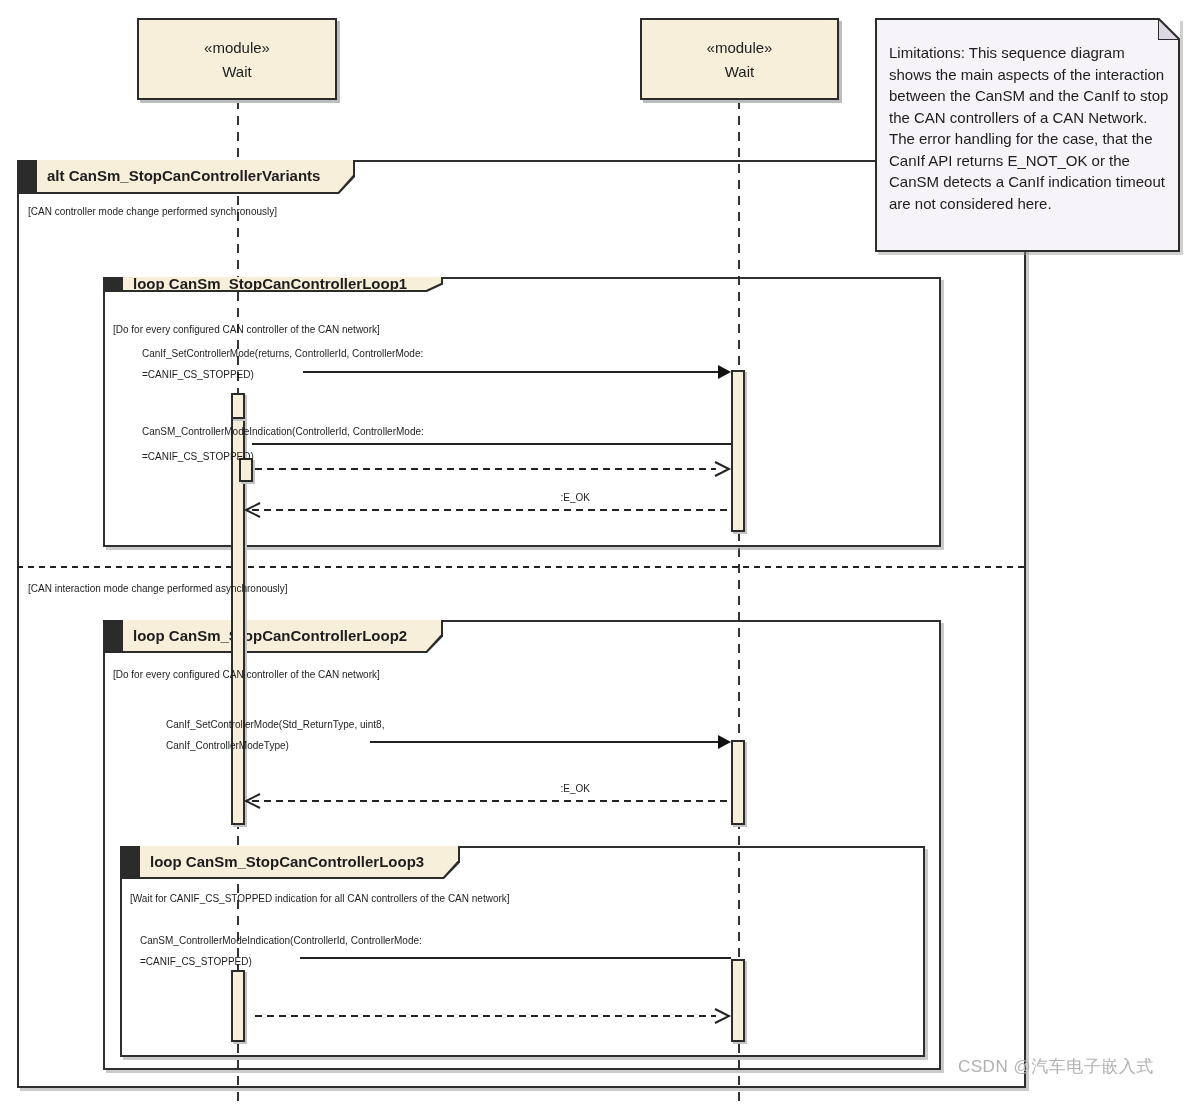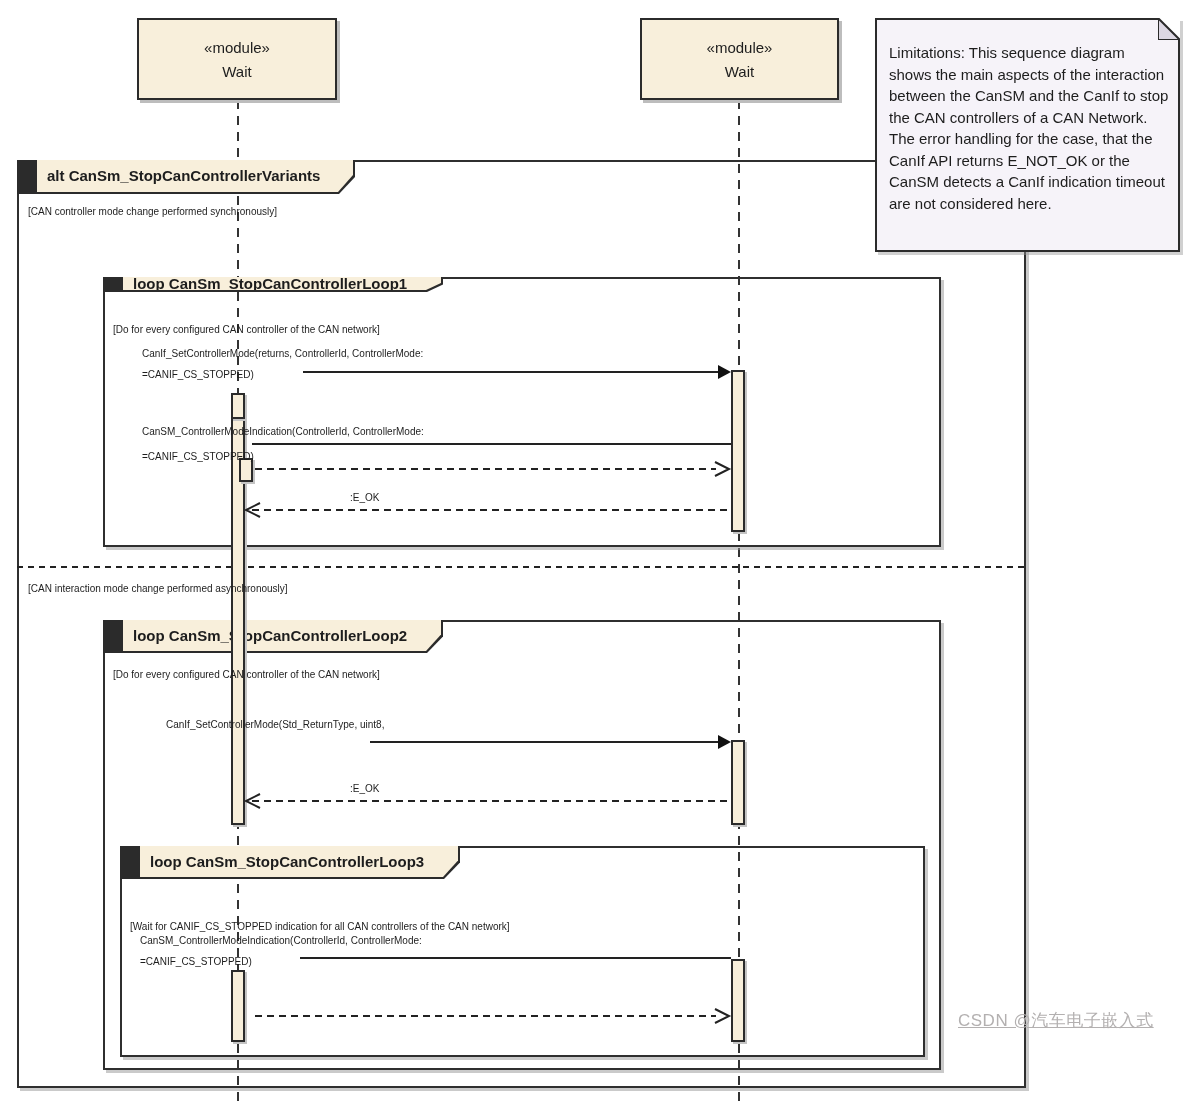--- a/index.html
+++ b/index.html
@@ -38,21 +38,21 @@
   .openhead{z-index:6;}
   
   .note{
     background:#f6f3f9;border:2px solid #2b2b2b;box-shadow:3px 3px 0 rgba(150,150,150,.45);
     box-sizing:border-box;z-index:8;font-size:15px;line-height:21.5px;color:#1d1d1d;
     padding:22px 8px 0 12px;
   }
   .note-text{white-space:normal;}
   .fold{position:absolute;top:-2px;right:-2px;width:22px;height:22px;background:#ffffff;z-index:9;}
   .watermark{z-index:12;font-size:17px;color:#b3b0b0;letter-spacing:.5px;}
-  .center{text-align:left;}
+  .center{text-align:right;}
 </style>
 </head>
 <body>
 
 <div id="stage">
 
   <div class="abs lifeline" style="left:237px;top:100px;height:1007px;"></div>
   <div class="abs lifeline" style="left:738px;top:100px;height:1007px;"></div>
 
   <div class="abs pbox" style="left:137px;top:18px;width:200px;height:82px;">
@@ -108,36 +108,37 @@
   <div class="abs txt guard" style="left:28px;top:578px;">[CAN interaction mode change performed asynchronously]</div>
 
   <div class="abs frame" style="left:103px;top:620px;width:838px;height:450px;"></div>
   <div class="abs pent" style="left:103px;top:620px;width:340px;height:33px;">
     <div class="pfill">loop CanSm_StopCanControllerLoop2</div>
   </div>
   <div class="abs txt guard" style="left:113px;top:664px;">[Do for every configured CAN controller of the CAN network]</div>
 
   <div class="abs txt msg" style="left:166px;top:714px;">
     <div>CanIf_SetControllerMode(Std_ReturnType, uint8,</div>
+    <div>CanIf_ControllerModeType)</div>
   </div>
   <div class="abs solid" style="left:370px;top:741px;width:349px;"></div>
   <div class="abs head-solid" style="left:718px;top:735px;"></div>
   <div class="abs act" style="left:731px;top:740px;width:14px;height:85px;"></div>
 
   <div class="abs txt msg center" style="left:350px;top:778px;width:240px;">:E_OK</div>
   <div class="abs dash" style="left:252px;top:800px;width:477px;"></div>
   <svg class="abs openhead" style="left:243px;top:792px;" width="20" height="18">
     <path d="M17 2 L3 9 L17 16" fill="none" stroke="#222" stroke-width="2"></path>
   </svg>
 
   <div class="abs frame" style="left:120px;top:846px;width:805px;height:211px;"></div>
   <div class="abs pent" style="left:120px;top:846px;width:340px;height:33px;">
     <div class="pfill">loop CanSm_StopCanControllerLoop3</div>
   </div>
-  <div class="abs txt guard" style="left:130px;top:916px;">[Wait for CANIF_CS_STOPPED indication for all CAN controllers of the CAN network]</div>
+  <div class="abs txt guard" style="left:130px;top:888px;">[Wait for CANIF_CS_STOPPED indication for all CAN controllers of the CAN network]</div>
 
   <div class="abs txt msg" style="left:140px;top:930px;">
     <div>CanSM_ControllerModeIndication(ControllerId, ControllerMode:</div>
     <div>=CANIF_CS_STOPPED)</div>
   </div>
   <div class="abs solid" style="left:300px;top:957px;width:431px;"></div>
   <div class="abs act" style="left:231px;top:970px;width:14px;height:72px;"></div>
   <div class="abs act" style="left:731px;top:959px;width:14px;height:83px;"></div>
   <div class="abs dash" style="left:255px;top:1015px;width:461px;"></div>
   <svg class="abs openhead" style="left:712px;top:1007px;" width="20" height="18">
@@ -146,15 +147,15 @@
 
   <div class="abs note" style="left:875px;top:18px;width:305px;height:234px;">
     <div class="note-text">Limitations: This sequence diagram shows the main aspects of the interaction between the CanSM and the CanIf to stop the CAN controllers of a CAN Network. The error handling for the case, that the CanIf API returns E_NOT_OK or the CanSM detects a CanIf indication timeout are not considered here.</div>
     <div class="fold">
       <svg width="22" height="22">
         <path d="M0 0 L22 22 L0 22 Z" fill="#ddd8e3" stroke="#2b2b2b" stroke-width="2"></path>
       </svg>
     </div>
   </div>
 
-  <div class="abs watermark" style="left:958px;top:1009px;text-decoration:underline;">CSDN @汽车电子嵌入式</div>
+  <div class="abs watermark" style="left:958px;top:1055px;">CSDN @汽车电子嵌入式</div>
 
 </div>
 
 </body></html>

